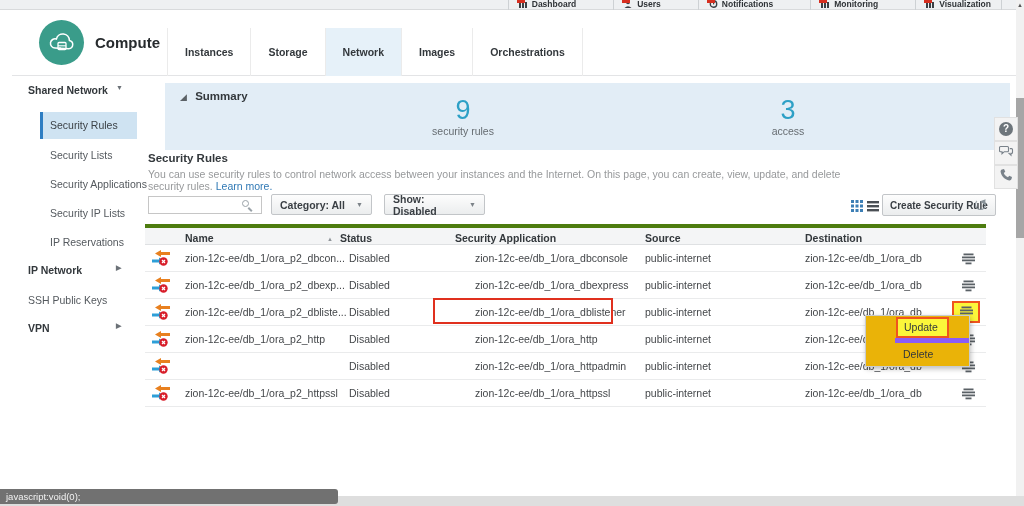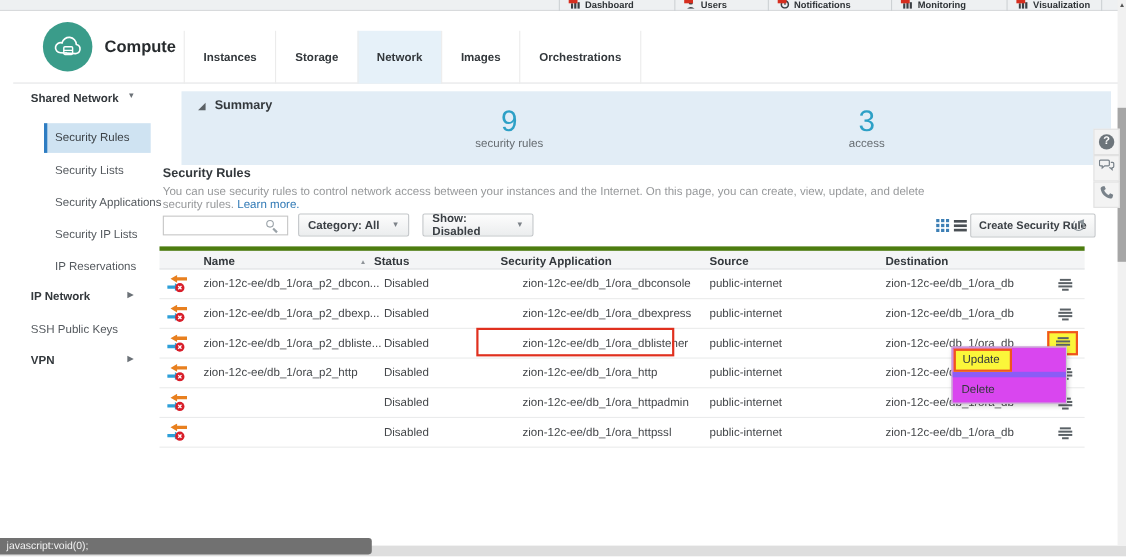--- a/index.html
+++ b/index.html
@@ -89,22 +89,22 @@
   .c-src { left:500px; } .c-dst { left:660px; }
   .row-icon { position:absolute; left:7px; top:5px; }
   .row-actions { position:absolute; left:810px; top:3px; width:26px; height:21px;
                  display:flex; align-items:center; justify-content:center; cursor:pointer; }
   .row-actions.hl { left:807px; top:2px; width:28px; height:22px;
                  background:#fbf63a; border:2px solid #f0541e; }
   .red-box { position:absolute; left:288px; top:-1px; width:180px; height:26px;
              border:2px solid #e0301e; z-index:3; pointer-events:none; }
 
   
-  .ctx-menu { position:absolute; left:865px; top:315px; width:105px; background:#d946ef;
-              border:1px solid #c9cccf; box-shadow:1px 2px 5px rgba(0,0,0,.25); z-index:10; }
+  .ctx-menu { position:absolute; left:865px; top:315px; width:105px; background:#eab308;
+              border:1px solid #c9cccf; box-shadow:1px 2px 5px rgba(0,0,0,.25); z-index:10;padding-left:29px; }
   .ctx-update { display:inline-block; margin:1px 0 0 1px; padding:2px 9px 3px 6px;
               background:#fbf63a; border:2px solid #f0541e; font-size:10.5px; color:#33383c; cursor:pointer; }
   .ctx-delete { padding:5px 8px 6px 8px; font-size:10.5px; color:#33383c;
               border-top:5px solid #8b5cf6; cursor:pointer; }
 
   
   .rail { position:absolute; left:994px; top:117px; z-index:8; }
   .rail-btn { width:24px; height:24px; background:#f3f3f3; border:1px solid #e1e1e1;
               display:flex; align-items:center; justify-content:center; cursor:pointer; }
   .help-circle { width:14px; height:14px; border-radius:50%; background:#6d757b; color:#fff;
@@ -394,20 +394,21 @@
     </div>
 
     <div class="trow">
       <span class="row-icon"><svg width="18" height="16">
             <polygon points="18,2 9,2 9,0 3,3.5 9,7 9,5 18,5" fill="#e8801f"></polygon>
             <polygon points="0,9.5 7,9.5 7,7.5 13,11 7,14.5 7,12.5 0,12.5" fill="#2d9fd8"></polygon>
             <circle cx="11.5" cy="11.5" r="4.2" fill="#d81e2a"></circle>
             <line x1="10" y1="10" x2="13" y2="13" stroke="#fff" stroke-width="1.2"></line>
             <line x1="13" y1="10" x2="10" y2="13" stroke="#fff" stroke-width="1.2"></line>
           </svg></span>
+      <div class="td c-name">zion-12c-ee/db_1/ora_p2_httpssl</div>
       <div class="td c-status">Disabled</div>
       <div class="td c-app">zion-12c-ee/db_1/ora_httpssl</div>
       <div class="td c-src">public-internet</div>
       <div class="td c-dst">zion-12c-ee/db_1/ora_db</div>
       <div class="row-actions">
           <svg width="13" height="12">
             <rect x="1.5" y="0.5" width="10" height="1.8" fill="#5a6166"></rect>
             <rect x="0" y="3.5" width="13" height="1.8" fill="#5a6166"></rect>
             <rect x="0" y="6.5" width="13" height="1.8" fill="#5a6166"></rect>
             <rect x="3.5" y="9.5" width="6" height="1.8" fill="#5a6166"></rect>

